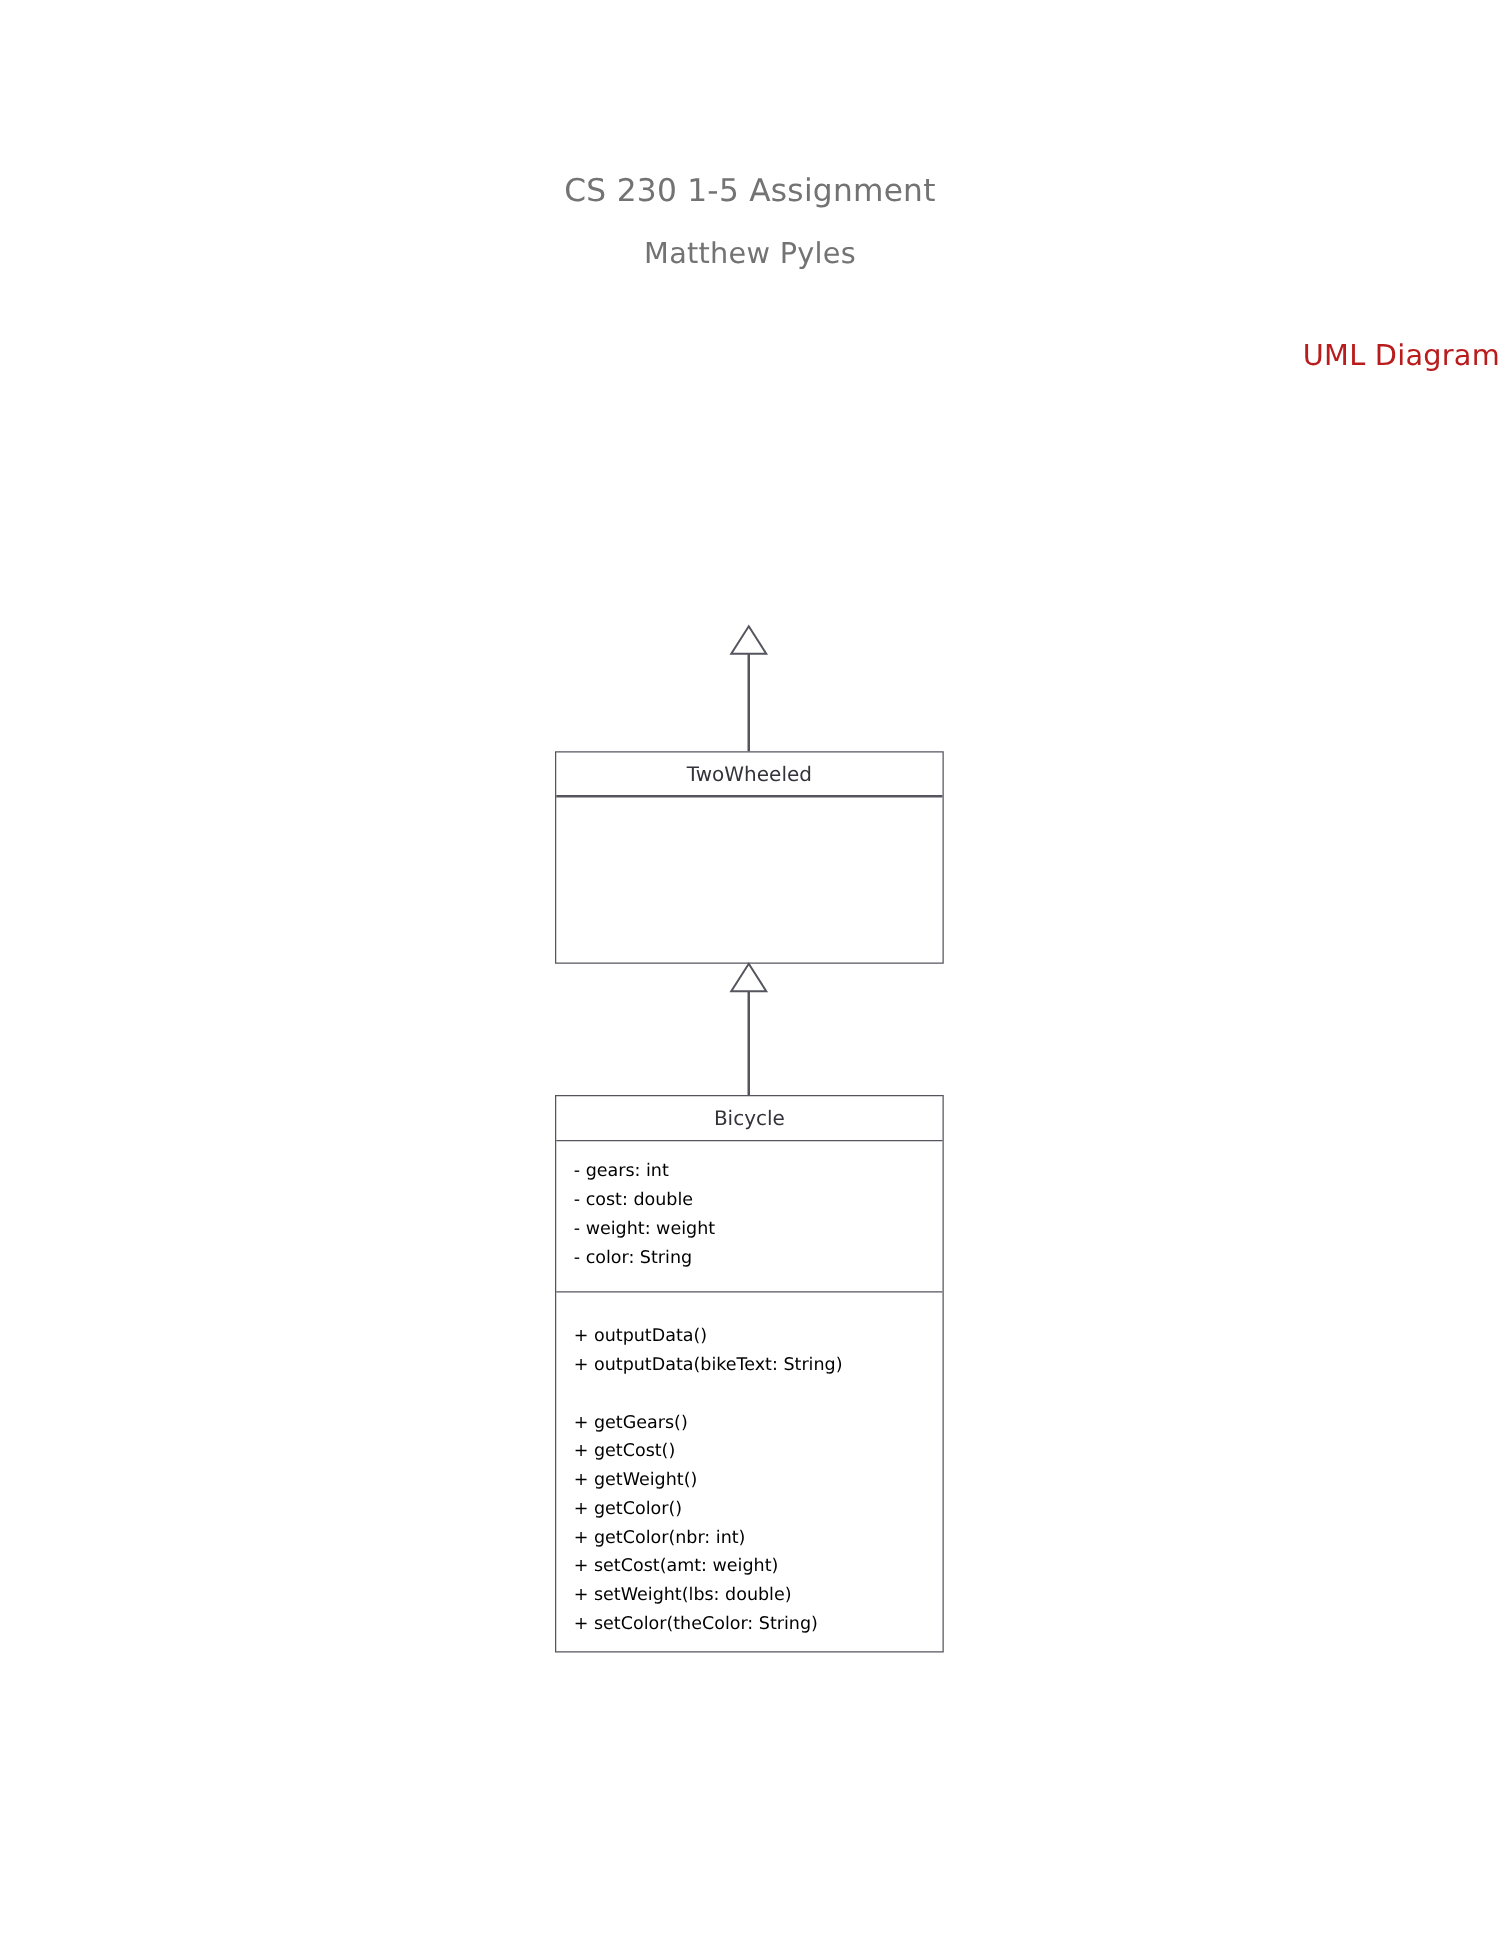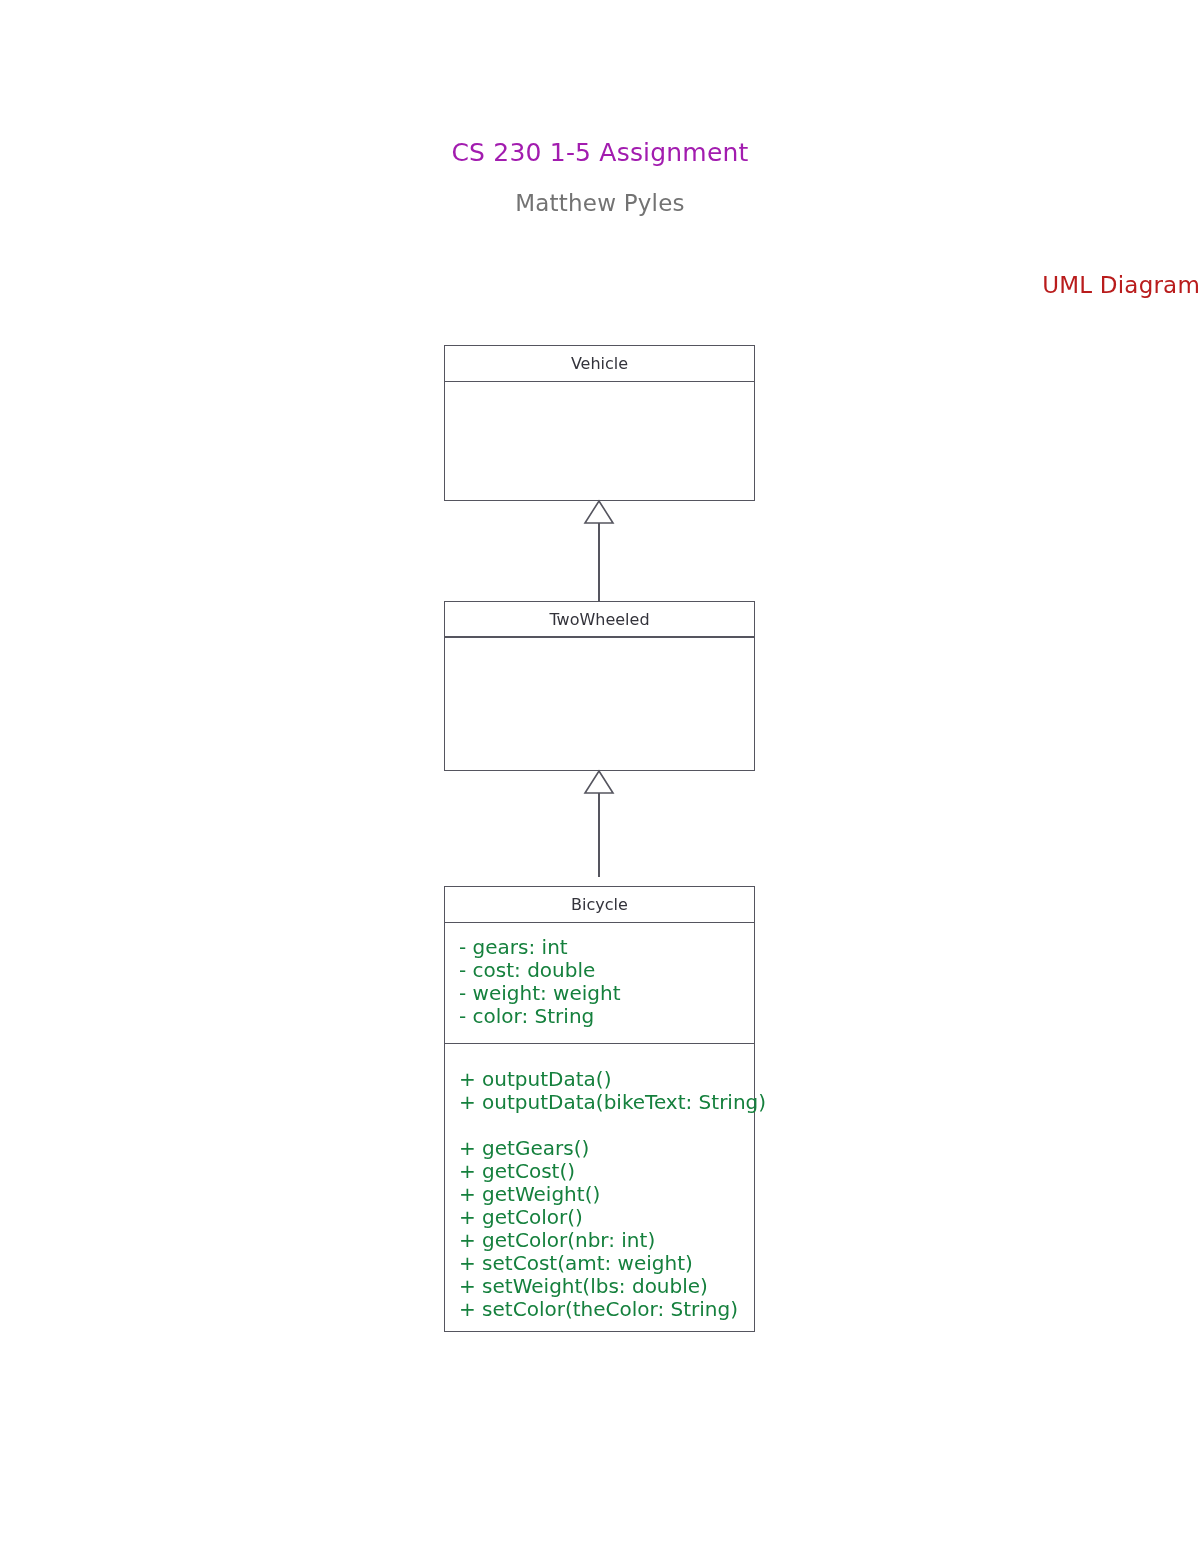--- a/index.html
+++ b/index.html
@@ -20,21 +20,21 @@
   .doc-header {
     position: absolute;
     left: 0;
     top: 0;
     width: 1200px;
     text-align: center;
   }
   .doc-title {
     font-size: 25px;
     line-height: 1;
-    color: #a21caf;
+    color: #737373;
     margin-top: 140px;
     letter-spacing: 0.2px;
   }
   .doc-author {
     font-size: 23px;
     line-height: 1;
     color: #737373;
     margin-top: 27px;
     letter-spacing: 0.2px;
   }
@@ -77,33 +77,33 @@
     border-bottom-width: 2.6px;
   }
   .uml-compartment {
     box-sizing: border-box;
     padding: 10px 12px 10px 14px;
   }
   .uml-compartment.divided {
     border-top: 1.6px solid #55555f;
   }
   .uml-member {
-    font-size: 20px;
+    font-size: 14px;
     line-height: 23px;
-    color: #15803d;
+    color: #000000;
     white-space: nowrap;
   }
   .uml-member.spacer {
     height: 23px;
   }
 
   
   #class-vehicle     { left: 444px; top: 345px;  width: 311px; height: 156px; }
   #class-twowheeled  { left: 444px; top: 601px;  width: 311px; height: 170px; }
-  #class-bicycle     { left: 444px; top: 876px;  width: 311px; height: 446px; margin-top: 10px; }
+  #class-bicycle     { left: 444px; top: 876px;  width: 311px; height: 446px; }
 
   #class-vehicle    .uml-compartment { height: 118px; }
   #class-twowheeled .uml-compartment { height: 131px; }
   #class-bicycle    .attrs           { height: 120px; padding-top: 13px; }
   #class-bicycle    .ops             { padding-top: 24px; }
 
   
   .gen-stem {
     position: absolute;
     width: 2.2px;
@@ -127,24 +127,20 @@
 <body>
 
 <div class="doc-header">
   <div class="doc-title">CS 230 1-5 Assignment</div>
   <div class="doc-author">Matthew Pyles</div>
   <div class="doc-subtitle">UML Diagram</div>
 </div>
 
 <div class="uml-canvas">
 
-  <div class="uml-class" id="class-vehicle">
-    <div class="uml-class-name">Vehicle</div>
-    <div class="uml-compartment"></div>
-  </div>
 
   <div class="gen-stem" id="stem-1"></div>
   <svg class="gen-arrow-svg" id="arrow-1" width="30" height="24">
     <polygon points="15,1 29,23 1,23" fill="#ffffff" stroke="#55555f" stroke-width="1.6"></polygon>
   </svg>
 
   <div class="uml-class" id="class-twowheeled">
     <div class="uml-class-name thick">TwoWheeled</div>
     <div class="uml-compartment"></div>
   </div>

